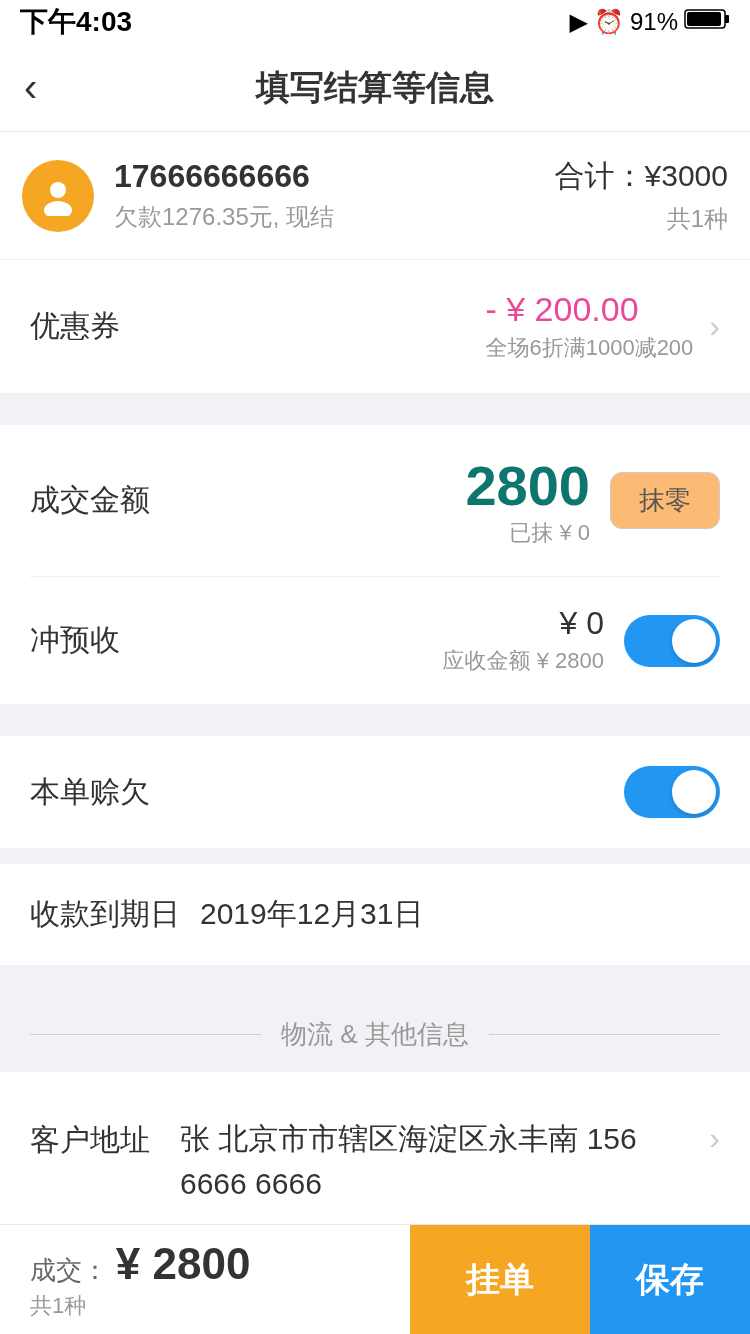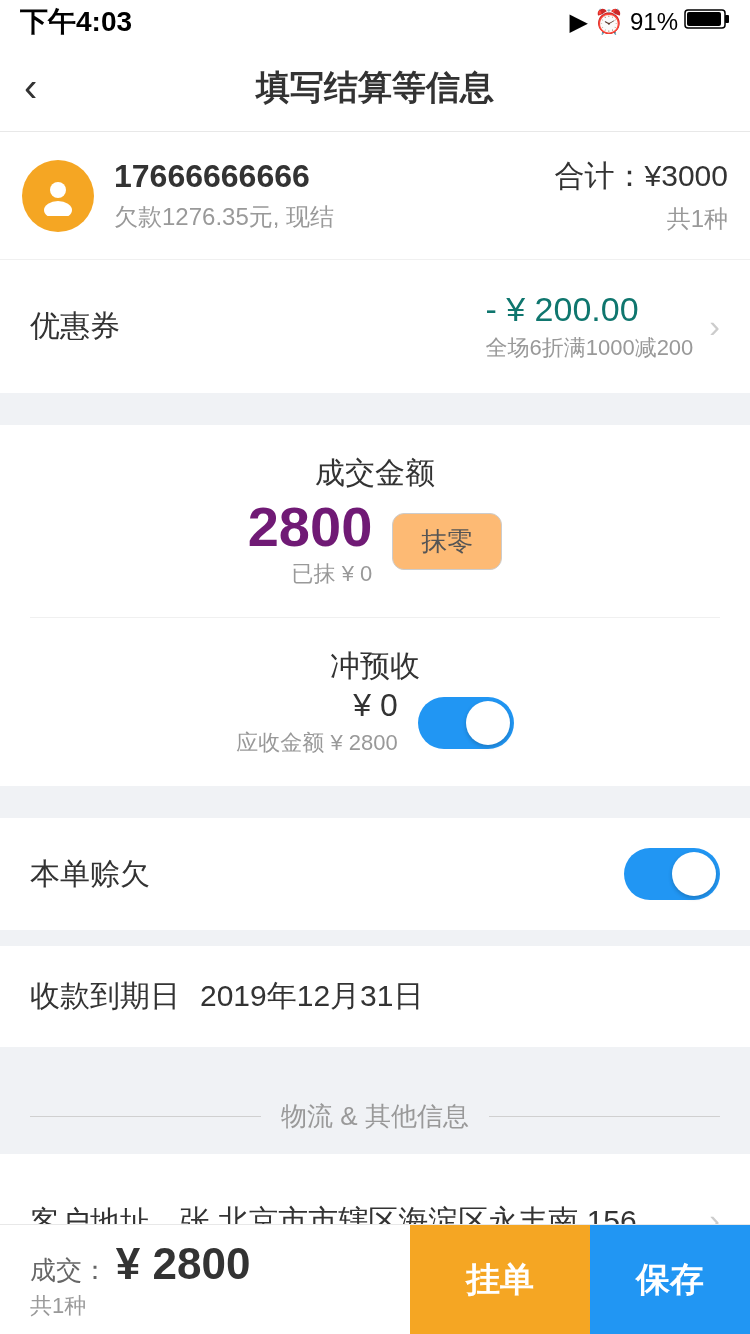--- a/index.html
+++ b/index.html
@@ -126,21 +126,21 @@
       font-size: 30px;
       color: #333;
     }
     .coupon-right {
       display: flex;
       align-items: center;
       gap: 16px;
     }
     .coupon-discount {
       font-size: 34px;
-      color: #0f766e;
+      color: #ec4899;
       font-weight: 500;
     }
     .coupon-desc {
       font-size: 22px;
       color: #999;
       text-align: right;
       margin-top: 4px;
     }
     .chevron-right {
       color: #ccc;
@@ -157,38 +157,37 @@
     .amount-section {
       background: #fff;
       padding: 0 30px;
     }
     .amount-row {
       display: flex;
       align-items: center;
       justify-content: space-between;
       padding: 28px 0;
       border-bottom: 1px solid #f0f0f0;
-      flex-direction: column;
     }
     .amount-row:last-child {
       border-bottom: none;
     }
     .amount-label {
       font-size: 30px;
       color: #333;
     }
     .amount-right {
       display: flex;
       align-items: center;
       gap: 20px;
     }
     .amount-value-blue {
       font-size: 56px;
       font-weight: 600;
-      color: #701a75;
+      color: #0f766e;
     }
     .amount-sub {
       font-size: 22px;
       color: #999;
       text-align: right;
       margin-top: 0;
     }
     .round-btn {
       border: 1px solid #ccc;
       border-radius: 12px;

